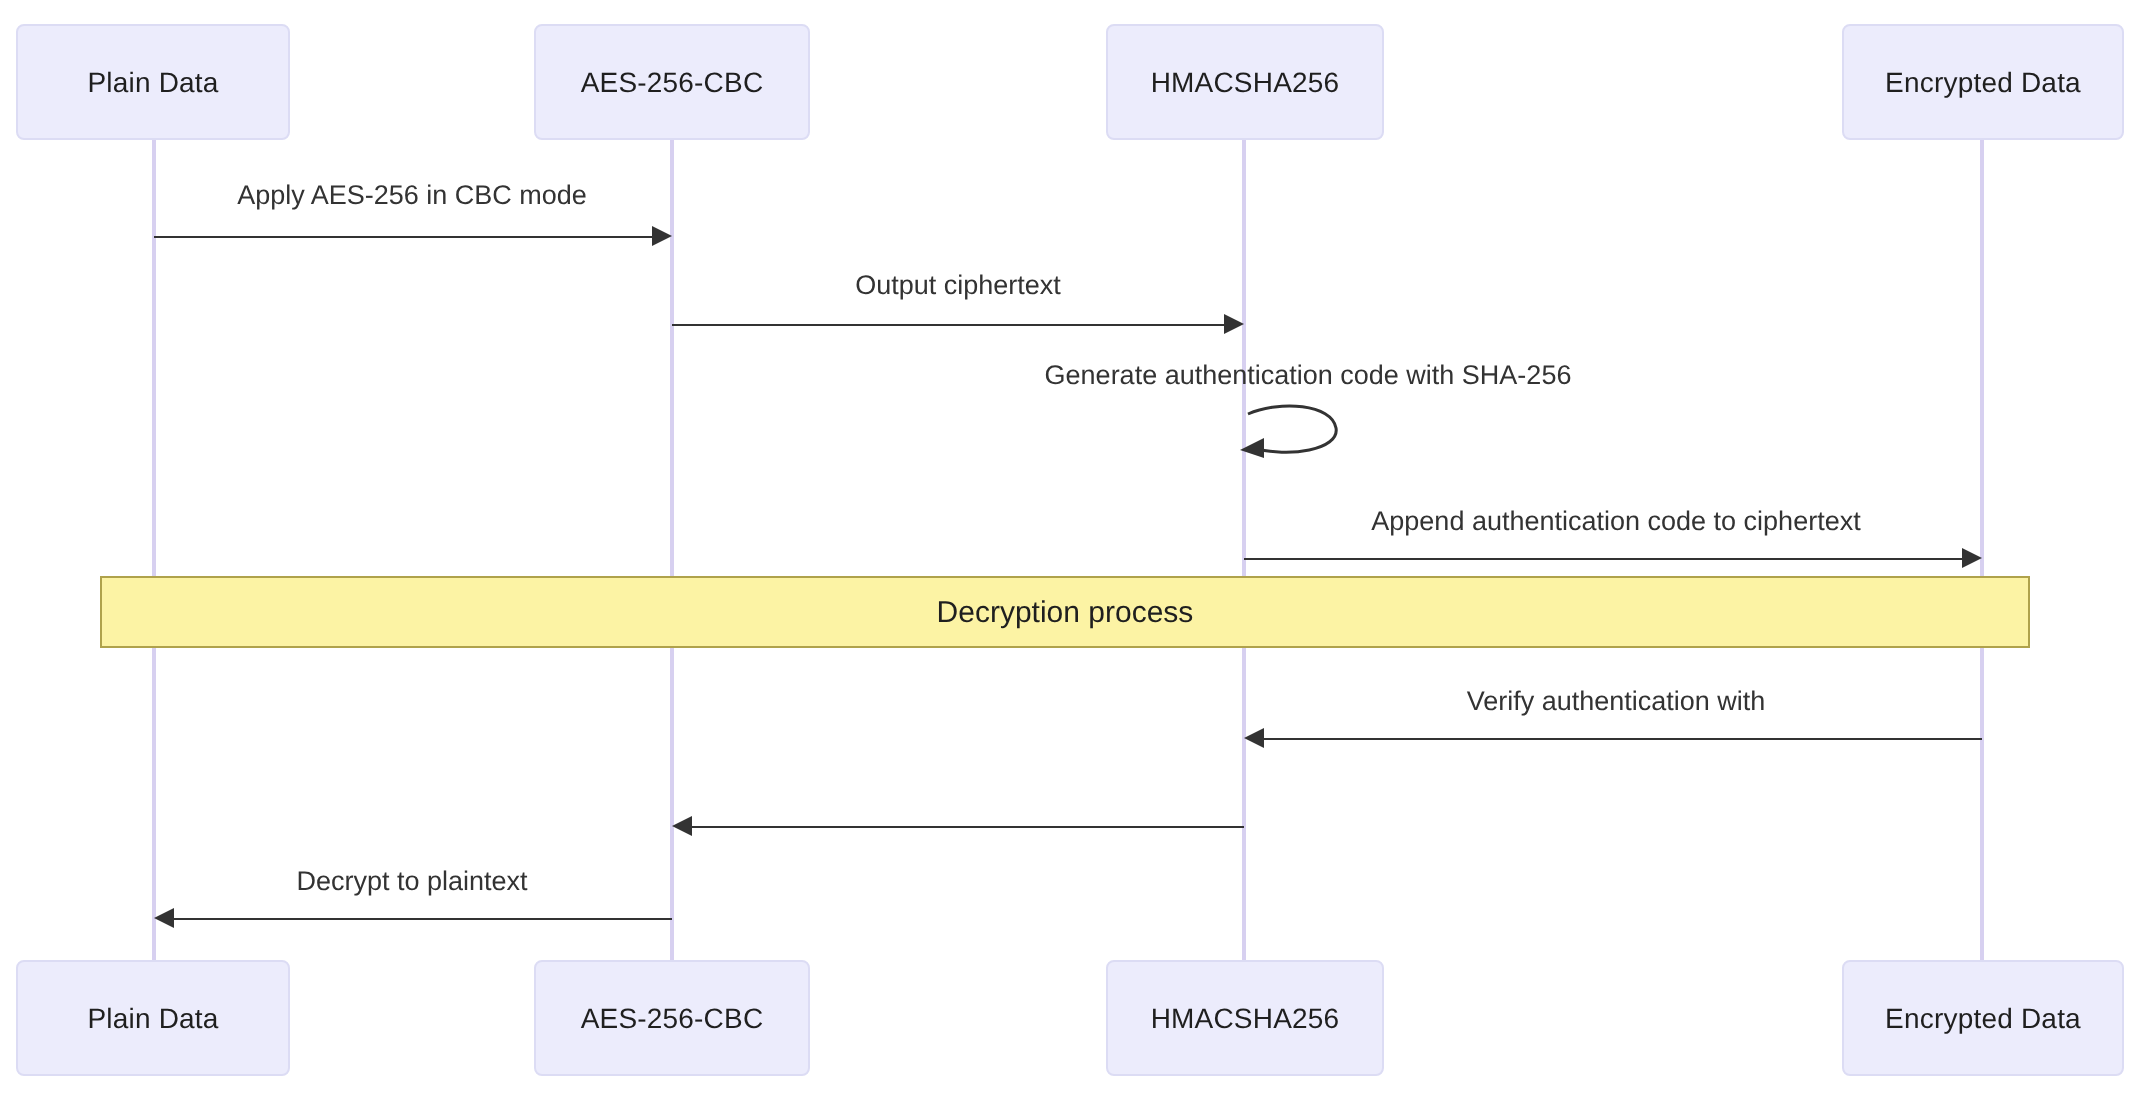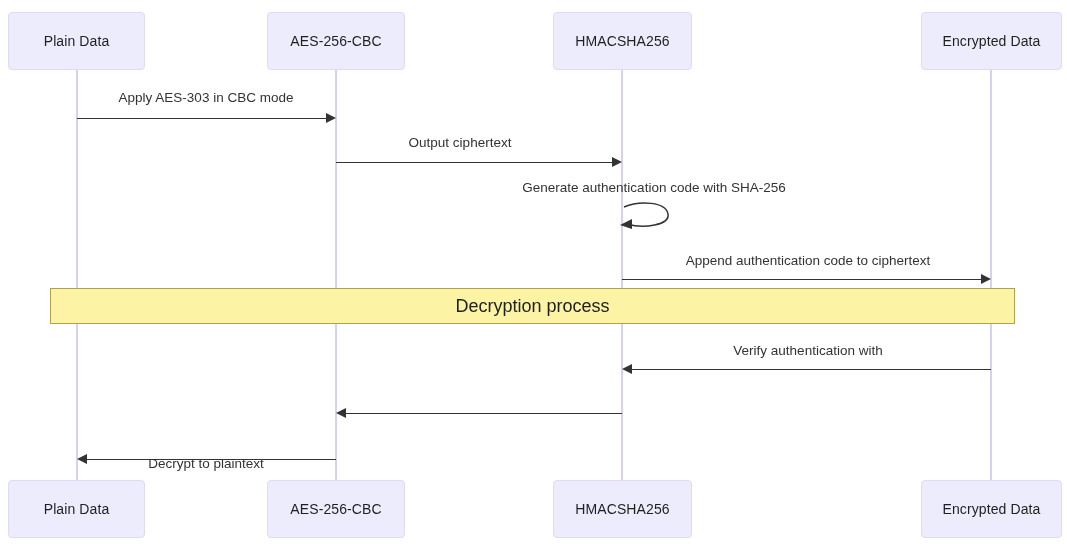--- a/index.html
+++ b/index.html
@@ -69,21 +69,21 @@
   .note-bar {
     position: absolute;
     box-sizing: border-box;
     background: #FCF3A4;
     border: 1px solid #AFA24B;
     display: flex;
     align-items: center;
     justify-content: center;
   }
   .note-label {
-    font-size: 18px;
+    font-size: 15px;
     color: #1f1f1f;
     font-family: "Liberation Sans", sans-serif;
     white-space: nowrap;
   }
   .self-loop {
     position: absolute;
   }
 </style>
 </head>
 <body>
@@ -101,25 +101,25 @@
   <div class="participant-box" style="left:267px; top:12px; width:138px; height:58px;">
     <span class="participant-label">AES-256-CBC</span>
   </div>
   <div class="participant-box" style="left:553px; top:12px; width:139px; height:58px;">
     <span class="participant-label">HMACSHA256</span>
   </div>
   <div class="participant-box" style="left:921px; top:12px; width:141px; height:58px;">
     <span class="participant-label">Encrypted Data</span>
   </div>
 
-  <div class="msg-label" style="left:206px; top:90px;">Apply AES-303 in CBC mode</div>
+  <div class="msg-label" style="left:206px; top:90px;">Apply AES-256 in CBC mode</div>
   <div class="msg-line" style="left:77px; top:118px; width:249px;"></div>
   <div class="arrow-head right" style="left:326px; top:113px;"></div>
 
-  <div class="msg-label" style="left:460px; top:135px;">Output ciphertext</div>
+  <div class="msg-label" style="left:479px; top:135px;">Output ciphertext</div>
   <div class="msg-line" style="left:336px; top:162px; width:276px;"></div>
   <div class="arrow-head right" style="left:612px; top:157px;"></div>
 
   <div class="msg-label" style="left:622px; top:180px;margin-left:32px;">Generate authentication code with SHA-256</div>
   <svg class="self-loop" width="70" height="44" style="left:618px; top:198px;" viewBox="0 0 70 44">
     <path d="M 6 9 C 22 2, 48 4, 50 16 C 52 27, 26 31, 9 26" fill="none" stroke="#333333" stroke-width="1.5"></path>
     <polygon points="14,21 2,27 14,31" fill="#333333"></polygon>
   </svg>
 
   <div class="msg-label" style="left:808px; top:253px;">Append authentication code to ciphertext</div>
@@ -130,21 +130,21 @@
     <span class="note-label">Decryption process</span>
   </div>
 
   <div class="msg-label" style="left:808px; top:343px;">Verify authentication with</div>
   <div class="msg-line" style="left:632px; top:369px; width:359px;"></div>
   <div class="arrow-head left" style="left:622px; top:364px;"></div>
 
   <div class="msg-line" style="left:346px; top:413px; width:276px;"></div>
   <div class="arrow-head left" style="left:336px; top:408px;"></div>
 
-  <div class="msg-label" style="left:206px; top:456px;">Decrypt to plaintext</div>
+  <div class="msg-label" style="left:206px; top:433px;">Decrypt to plaintext</div>
   <div class="msg-line" style="left:87px; top:459px; width:249px;"></div>
   <div class="arrow-head left" style="left:77px; top:454px;"></div>
 
   <div class="participant-box" style="left:8px; top:480px; width:137px; height:58px;">
     <span class="participant-label">Plain Data</span>
   </div>
   <div class="participant-box" style="left:267px; top:480px; width:138px; height:58px;">
     <span class="participant-label">AES-256-CBC</span>
   </div>
   <div class="participant-box" style="left:553px; top:480px; width:139px; height:58px;">

